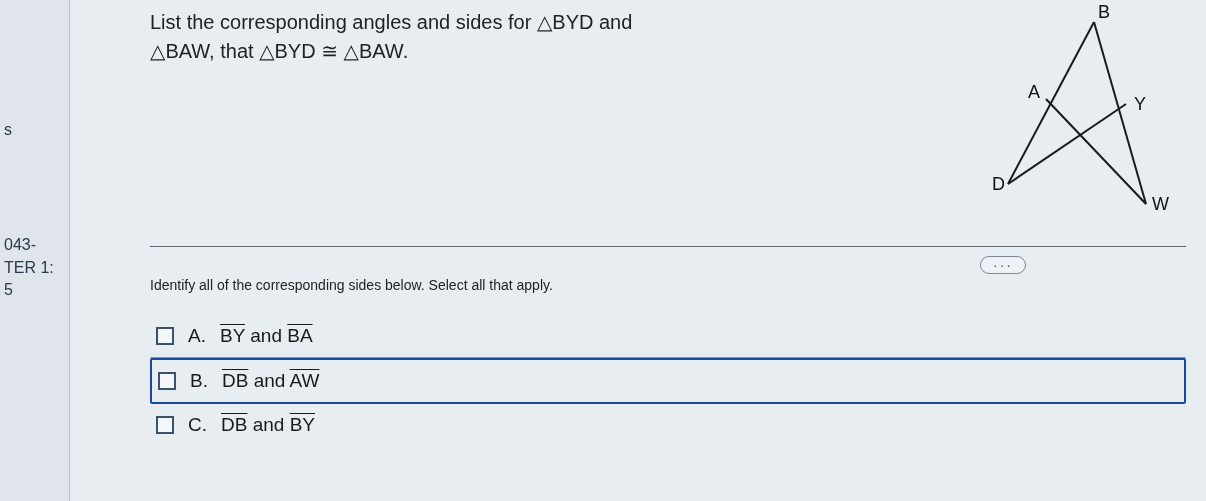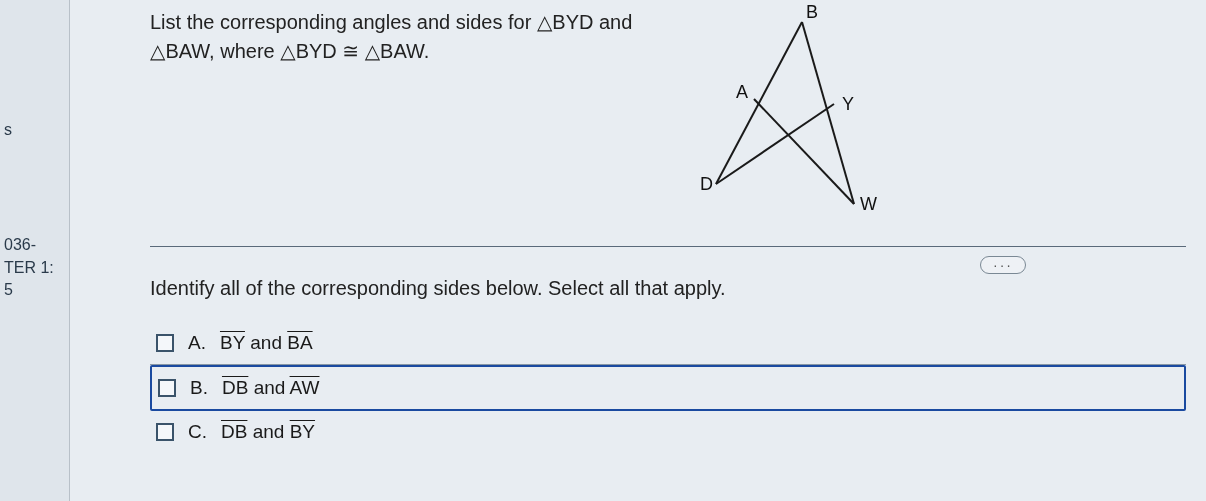--- a/index.html
+++ b/index.html
@@ -1,54 +1,54 @@
 <!DOCTYPE html>
 <html><head>
 <meta charset="utf-8">
 <style>
   * { box-sizing: border-box; margin: 0; padding: 0; }
   html, body { width: 1206px; height: 501px; font-family: Arial, Helvetica, sans-serif; background: #e8edf2; color: #1a1a1a; overflow: hidden; }
   .page { display: flex; width: 100%; height: 100%; }
   .sidebar { width: 70px; flex-shrink: 0; background: #dfe5eb; border-right: 1px solid #b8c0c8; padding-top: 120px; font-size: 16px; color: #2a3a4a; text-align: left; padding-left: 4px; line-height: 1.3; }
   .sidebar div { margin-bottom: 2px; }
   .main { flex: 1; position: relative; padding: 8px 20px 8px 80px; }
-  .topband { display: flex; gap: 22px; align-items: flex-start; }
+  .topband { display: flex; gap: 22px; align-items: flex-start; justify-content: space-between; }
   .question-text { font-size: 20px; color: #222; line-height: 1.45; max-width: 640px; }
   .tri { font-size: 20px; vertical-align: baseline; }
   .figure { position: relative; margin-left: 40px; margin-top: -4px; }
   .divider { border: none; border-top: 1px solid #5a6a7a; margin-top: 28px; margin-bottom: 4px; }
   .more-pill { position: absolute; right: 180px; top: 256px; width: 46px; height: 18px; border: 1px solid #7a8894; border-radius: 10px; background: #eef1f5; display:flex; align-items:center; justify-content:center; font-size:14px; color:#555; letter-spacing:2px; line-height:0; cursor:pointer; }
-  .instr { font-size: 20px; color: #222; margin-top: 30px; margin-bottom: 22px; }
+  .instr { font-size: 14px; color: #222; margin-top: 30px; margin-bottom: 22px; }
   .options { font-size: 19px; }
   .option-row { display: flex; align-items: center; gap: 14px; padding: 10px 6px; border-bottom: 1px solid #8897a5; }
   .option-row:last-child { border-bottom: none; }
   .option-row.selected { border: 2px solid #1a4aa0; border-radius: 2px; }
   .cbx { width: 18px; height: 18px; border: 2px solid #3a536a; background: #f4f7fa; cursor: pointer; flex-shrink:0; }
   .seg { text-decoration: overline; margin-top: 16px; }
   svg.geom { width: 200px; height: 210px; }
   svg.geom line { stroke: #1a1a1a; stroke-width: 2; }
   svg.geom text { font-family: Arial, Helvetica, sans-serif; font-size: 18px; fill: #111; }
 </style>
 </head>
 <body>
 
 <div class="page">
   <div class="sidebar">
     <div>s</div>
     <div style="height:90px"></div>
-    <div>036-</div>
+    <div>043-</div>
     <div>TER 1:</div>
     <div>5</div>
   </div>
 
   <div class="main">
     <div class="topband">
       <div class="question-text">
         <span>List the corresponding angles and sides for </span><span class="tri">△</span><span>BYD</span><span> and </span><br>
-        <span class="tri">△</span><span>BAW</span><span>, where </span><span class="tri">△</span><span>BYD</span><span> ≅ </span><span class="tri">△</span><span>BAW</span><span>.</span>
+        <span class="tri">△</span><span>BAW</span><span>, that </span><span class="tri">△</span><span>BYD</span><span> ≅ </span><span class="tri">△</span><span>BAW</span><span>.</span>
       </div>
 
       <div class="figure">
         <svg class="geom" viewBox="0 0 200 210">
           <line x1="108" y1="18" x2="22" y2="180"></line>
           <line x1="108" y1="18" x2="160" y2="200"></line>
           <line x1="22" y1="180" x2="140" y2="100"></line>
           <line x1="160" y1="200" x2="60" y2="95"></line>
           <text x="112" y="14">B</text>
           <text x="42" y="94">A</text>

